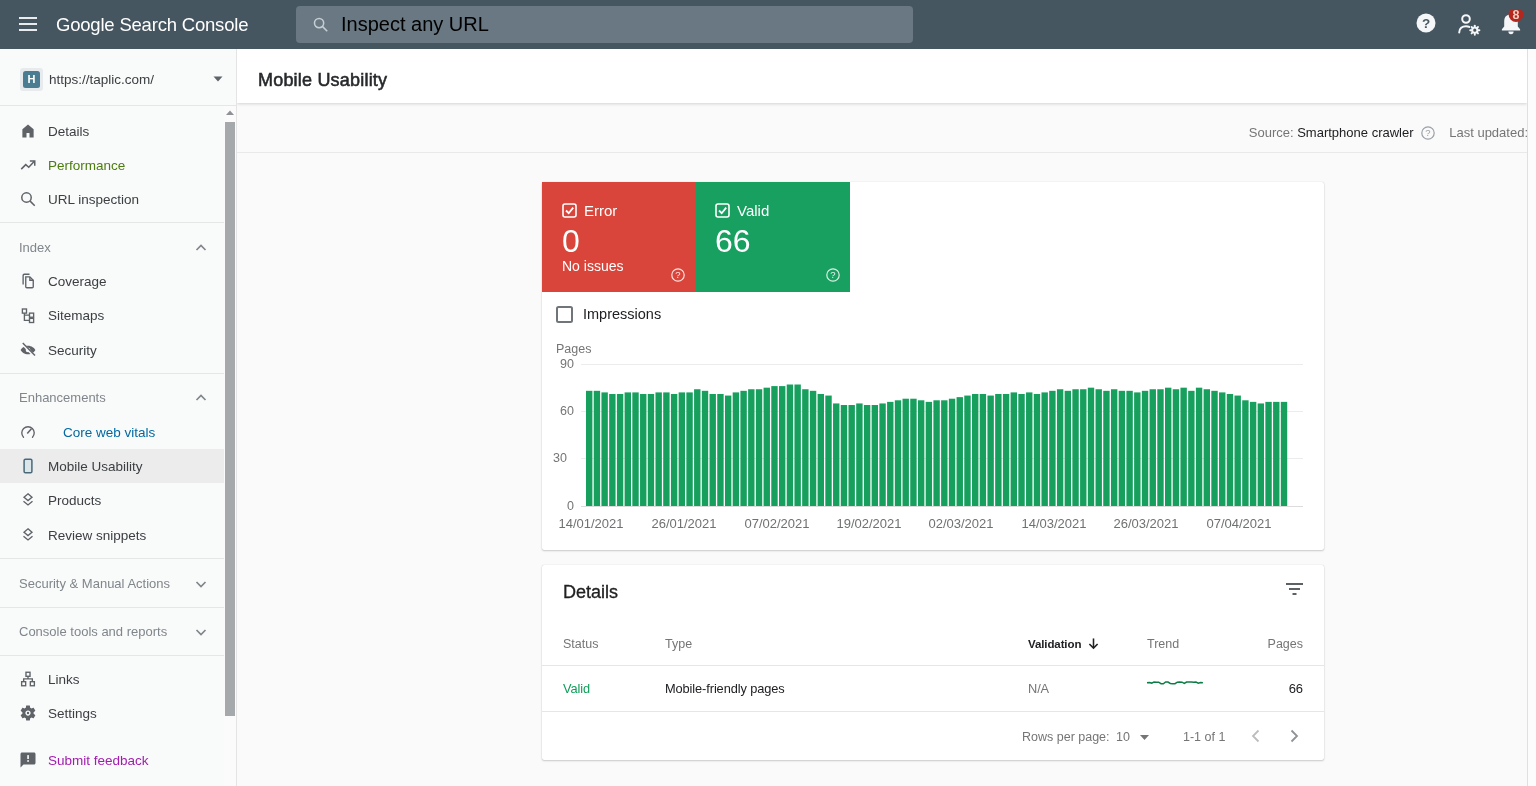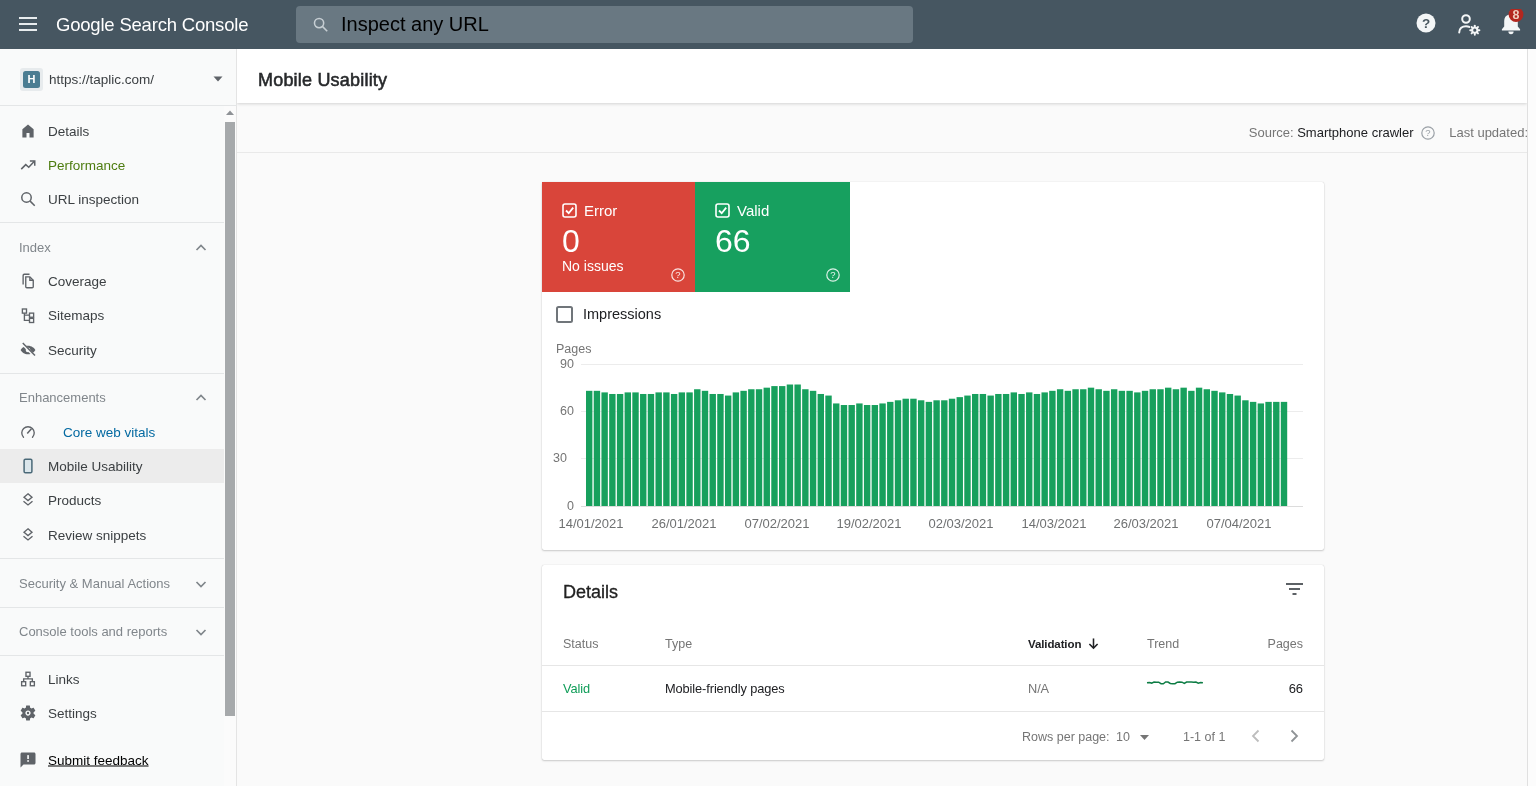--- a/index.html
+++ b/index.html
@@ -219,21 +219,21 @@
   <svg class="navicon" style="top:655px" viewBox="0 0 24 24">
       <path fill="#5f6368" d="M19.43 12.98c.04-.32.07-.64.07-.98s-.03-.66-.07-.98l2.11-1.65c.19-.15.24-.42.12-.64l-2-3.46c-.12-.22-.39-.3-.61-.22l-2.49 1c-.52-.4-1.08-.73-1.69-.98l-.38-2.65C14.46 2.18 14.25 2 14 2h-4c-.25 0-.46.18-.49.42l-.38 2.65c-.61.25-1.17.59-1.69.98l-2.49-1c-.23-.09-.49 0-.61.22l-2 3.46c-.13.22-.07.49.12.64l2.11 1.65c-.04.32-.07.65-.07.98s.03.66.07.98l-2.11 1.65c-.19.15-.24.42-.12.64l2 3.46c.12.22.39.3.61.22l2.49-1c.52.4 1.08.73 1.69.98l.38 2.65c.03.24.24.42.49.42h4c.25 0 .46-.18.49-.42l.38-2.65c.61-.25 1.17-.59 1.69-.98l2.49 1c.23.09.49 0 .61-.22l2-3.46c.12-.22.07-.49-.12-.64l-2.11-1.65zM12 15.5c-1.93 0-3.5-1.57-3.5-3.5s1.57-3.5 3.5-3.5 3.5 1.57 3.5 3.5-1.57 3.5-3.5 3.5z"></path>
       <circle cx="12" cy="12" r="1.6" fill="#5f6368"></circle>
     </svg>
     <div class="navlabel" style="top:664px;color:#3c4043;">Settings</div>
   <svg class="navicon" style="top:702px" viewBox="0 0 24 24">
       <path fill="#5f6368" d="M20 2 H4 c-1.1 0-2 .9-2 2 v18 l4-4 h14 c1.1 0 2-.9 2-2 V4 c0-1.1-.9-2-2-2 z"></path>
       <rect x="11" y="5.5" width="2.2" height="5.2" fill="#f9fafa"></rect>
       <rect x="11" y="12.2" width="2.2" height="2.2" fill="#f9fafa"></rect>
     </svg>
-    <div class="navlabel" style="top:711px;color:#000000;text-decoration:underline;">Submit feedback</div>
+    <div class="navlabel" style="top:711px;color:#a21caf;">Submit feedback</div>
 </div>
 
 <div id="sscroll-track" class="abs"></div>
 <svg class="abs" style="left:225px;top:109px;z-index:16" width="10" height="8" viewBox="0 0 10 8">
     <path d="M1 6 L5 1.5 L9 6 Z" fill="#8e9296"></path>
   </svg>
 <div id="sscroll-thumb" class="abs"></div>
 
 <div id="rightstrip" class="abs"></div>
 <div id="titleband" class="abs">

